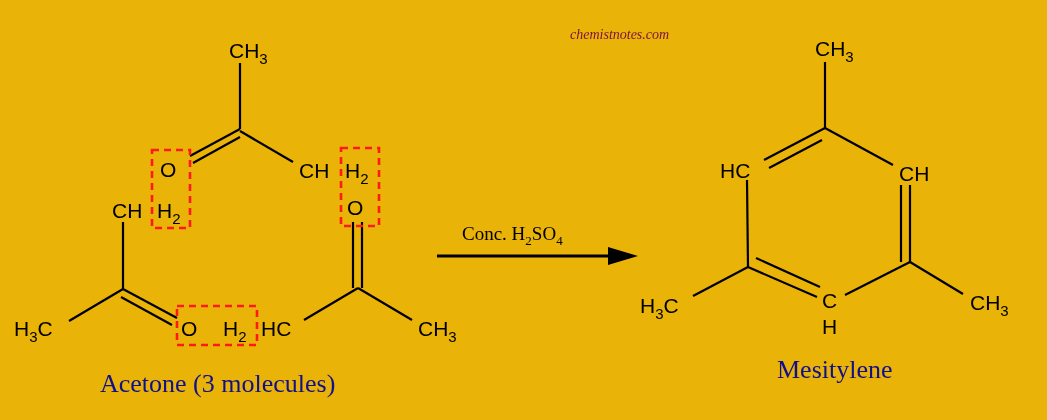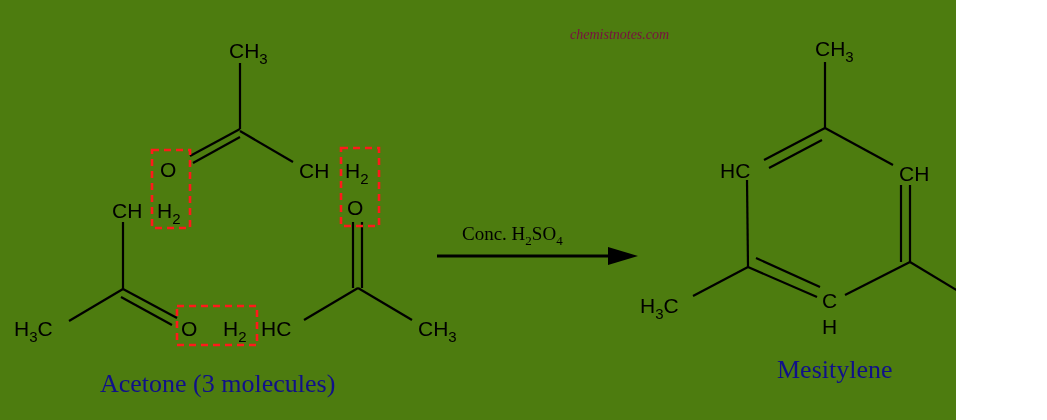--- a/index.html
+++ b/index.html
@@ -1,16 +1,16 @@
 <!DOCTYPE html>
 <html><head>
 <meta charset="utf-8">
 <style>
   html, body { margin: 0; padding: 0; background: #ffffff; }
-  #canvas { position: relative; width: 956px; height: 420px; background: #4d7c0f; overflow: hidden; }
+  #canvas { position: relative; width: 1047px; height: 420px; background: #eab308; overflow: hidden; }
   svg { position: absolute; left: 0; top: 0; }
   .atom { font-family: "Liberation Sans", sans-serif; font-size: 21px; fill: #000; }
   .sub { font-size: 15px; }
   .caption { font-family: "Liberation Serif", serif; font-size: 26px; fill: #10108a; }
   .reagent { font-family: "Liberation Serif", serif; font-size: 19px; fill: #000; }
   .watermark { font-family: "Liberation Serif", serif; font-style: italic; font-size: 14px; fill: #7a1040; }
   .bond { stroke: #000; stroke-width: 2.2; fill: none; }
   .hl { stroke: #ff1a1a; stroke-width: 2.6; stroke-dasharray: 7 5; fill: none; }
 </style>
 </head>

